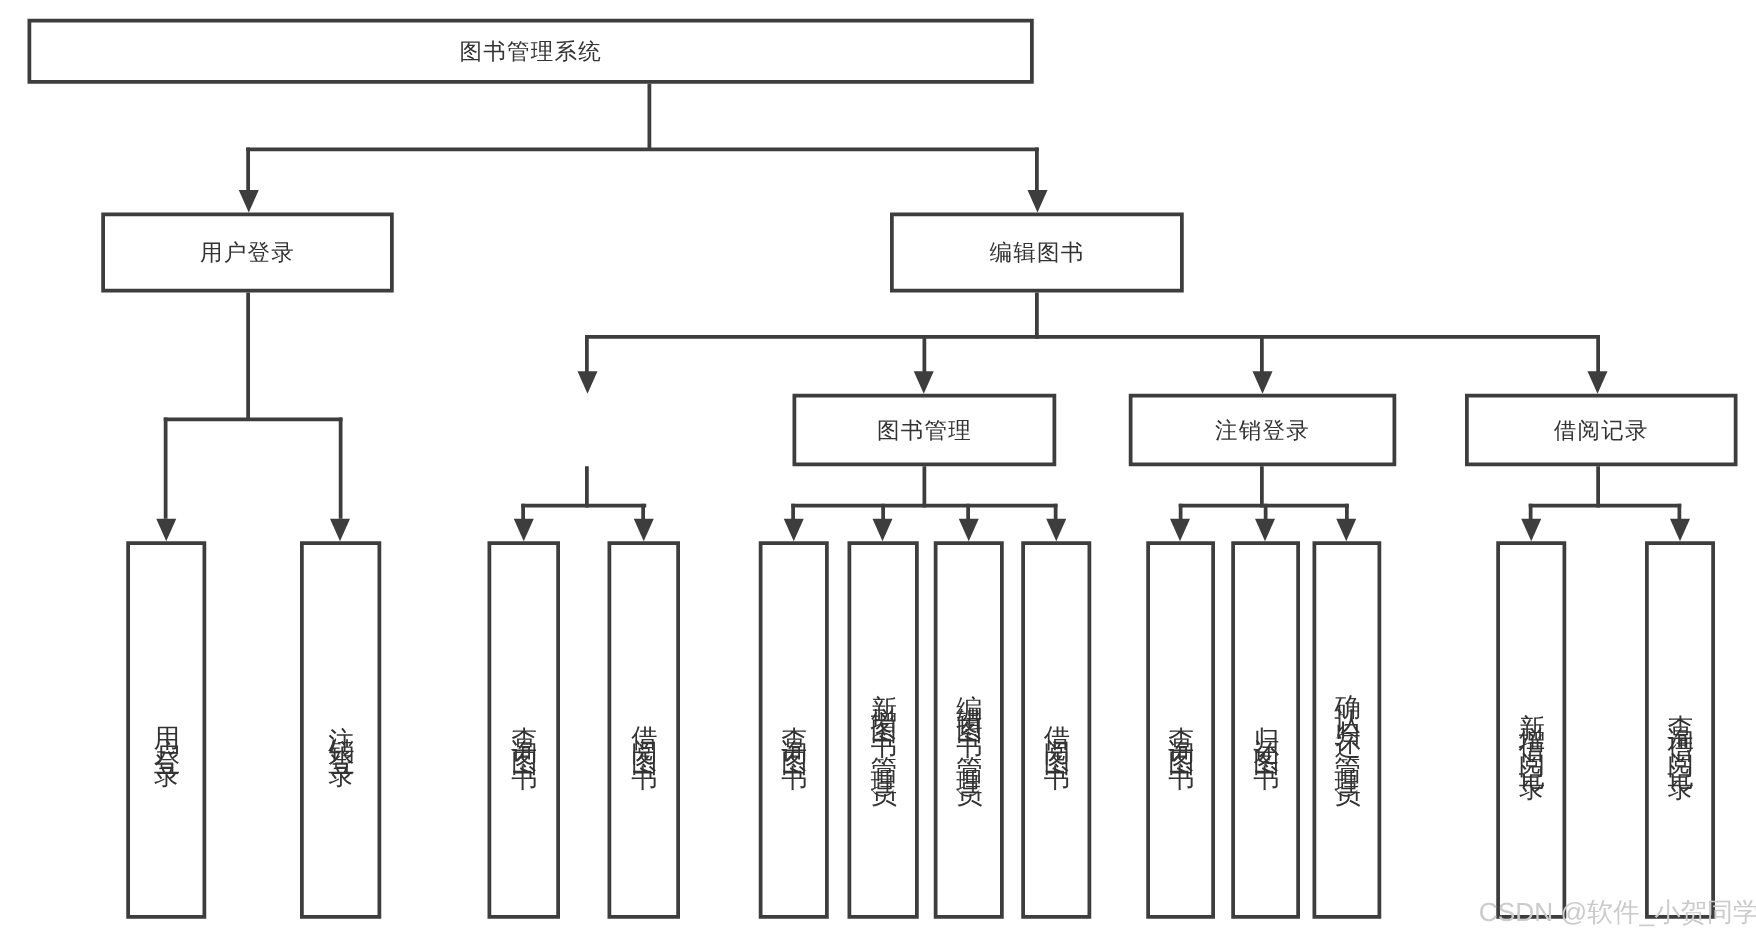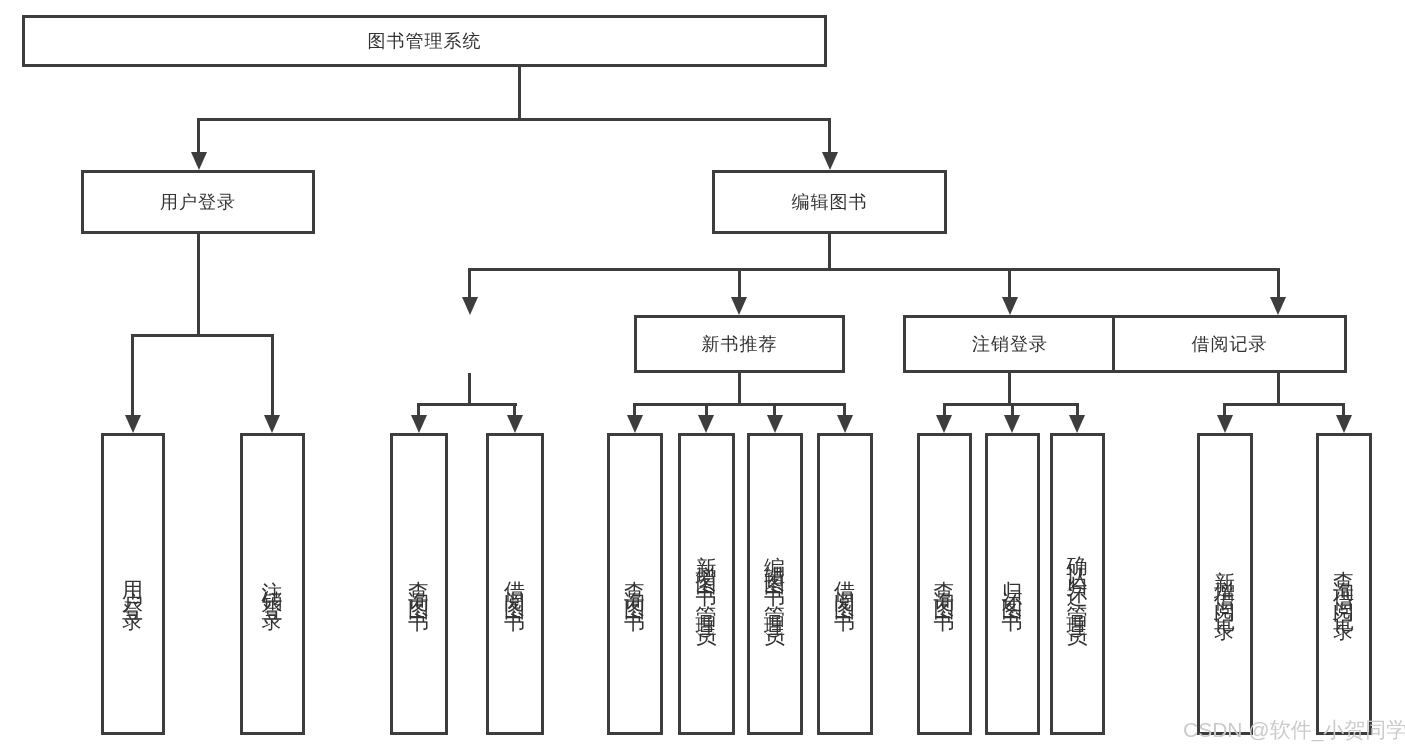--- a/index.html
+++ b/index.html
@@ -91,28 +91,28 @@
   <div class="box" style="left:81px; top:170px; width:234px; height:64px;">
     <span>用户登录</span>
   </div>
 
   <div class="box" style="left:712px; top:170px; width:235px; height:64px;">
     <span>编辑图书</span>
   </div>
 
 
   <div class="box" style="left:634px; top:315px; width:211px; height:58px;">
-    <span>新书推荐</span>
+    <span>图书管理</span>
   </div>
 
   <div class="box" style="left:903px; top:315px; width:214px; height:58px;">
     <span>注销登录</span>
   </div>
 
-  <div class="box" style="left:1112px; top:315px; width:235px; height:58px;text-align:center;">
+  <div class="box" style="left:1172px; top:315px; width:218px; height:58px;text-align:center;">
     <span>借阅记录</span>
   </div>
 
   <div class="leaf" style="left:101px; width:64px;">
     <span class="vtext">用户登录</span>
   </div>
   <div class="leaf" style="left:240px; width:65px;">
     <span class="vtext">注销登录</span>
   </div>
 

